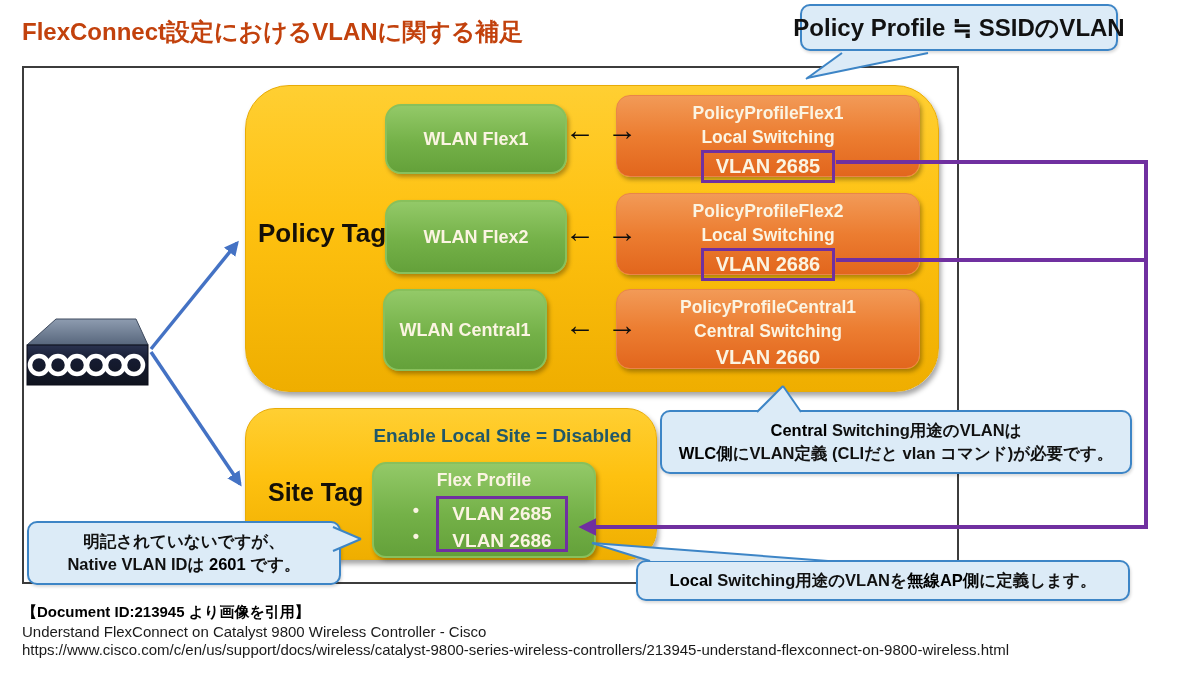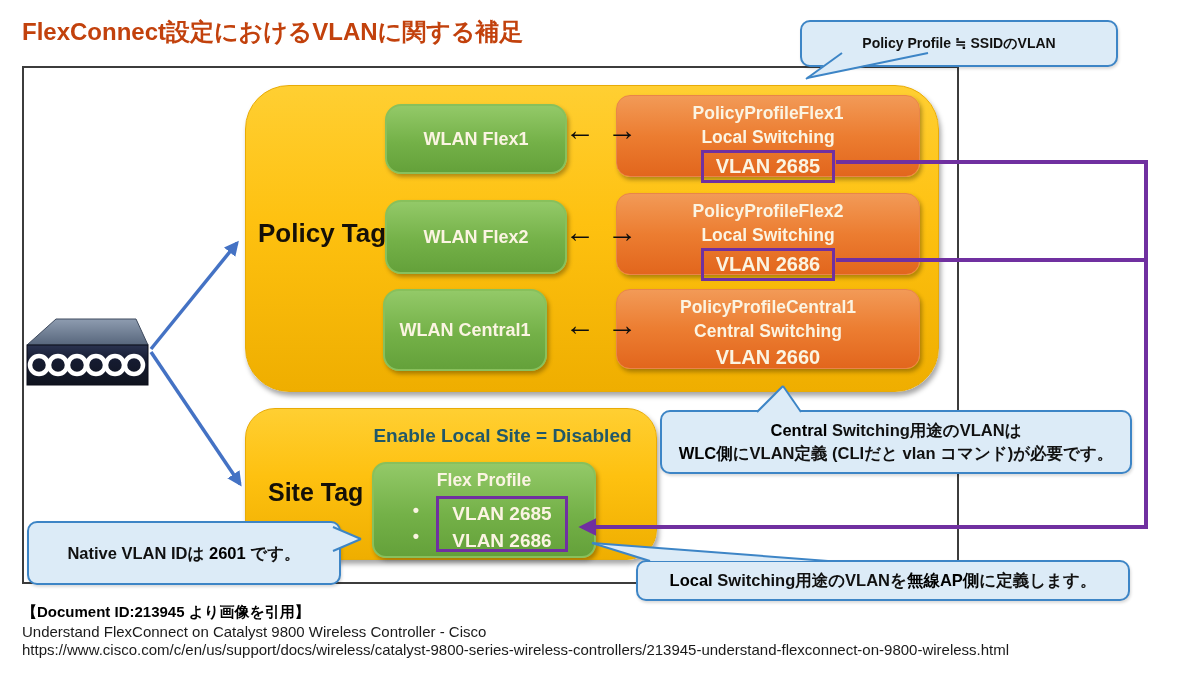--- a/index.html
+++ b/index.html
@@ -129,34 +129,35 @@
     <g stroke="#ffffff" stroke-width="4.5" fill="none">
       <circle cx="19" cy="55" r="9"></circle>
         <circle cx="38" cy="55" r="9"></circle>
         <circle cx="57" cy="55" r="9"></circle>
       <circle cx="76" cy="55" r="9"></circle>
         <circle cx="95" cy="55" r="9"></circle>
         <circle cx="114" cy="55" r="9"></circle>
     </g>
   </svg>
 
-  <div class="abs callout" style="left:800px;top:20px;width:314px;height:43px;font-size:14px;">
+  <div class="abs callout" style="left:800px;top:4px;width:314px;height:43px;font-size:24px;">
     <div class="ln">Policy Profile ≒ SSIDのVLAN</div>
   </div>
 
   <div class="abs callout" style="left:660px;top:410px;width:468px;height:60px;font-size:16.5px;line-height:23px;">
     <div class="ln">
       <span class="red">Central</span><span> Switching用途のVLANは</span>
     </div>
     <div class="ln">
       <span class="red">WLC側</span><span>にVLAN定義 (CLIだと vlan コマンド)が必要です。</span>
     </div>
   </div>
 
   <div class="abs callout" style="left:27px;top:521px;width:310px;height:60px;font-size:16.5px;line-height:23px;">
+    <div class="ln">明記されていないですが、</div>
     <div class="ln">
       <span>Native VLAN IDは </span><span class="red">2601</span><span> です。</span>
     </div>
   </div>
 
   <div class="abs callout" style="left:636px;top:560px;width:490px;height:37px;font-size:16.5px;">
     <div class="ln">
       <span class="red">Local</span><span> Switching用途のVLANを</span><span class="red">無線AP側</span><span>に定義します。</span>
     </div>
   </div>

